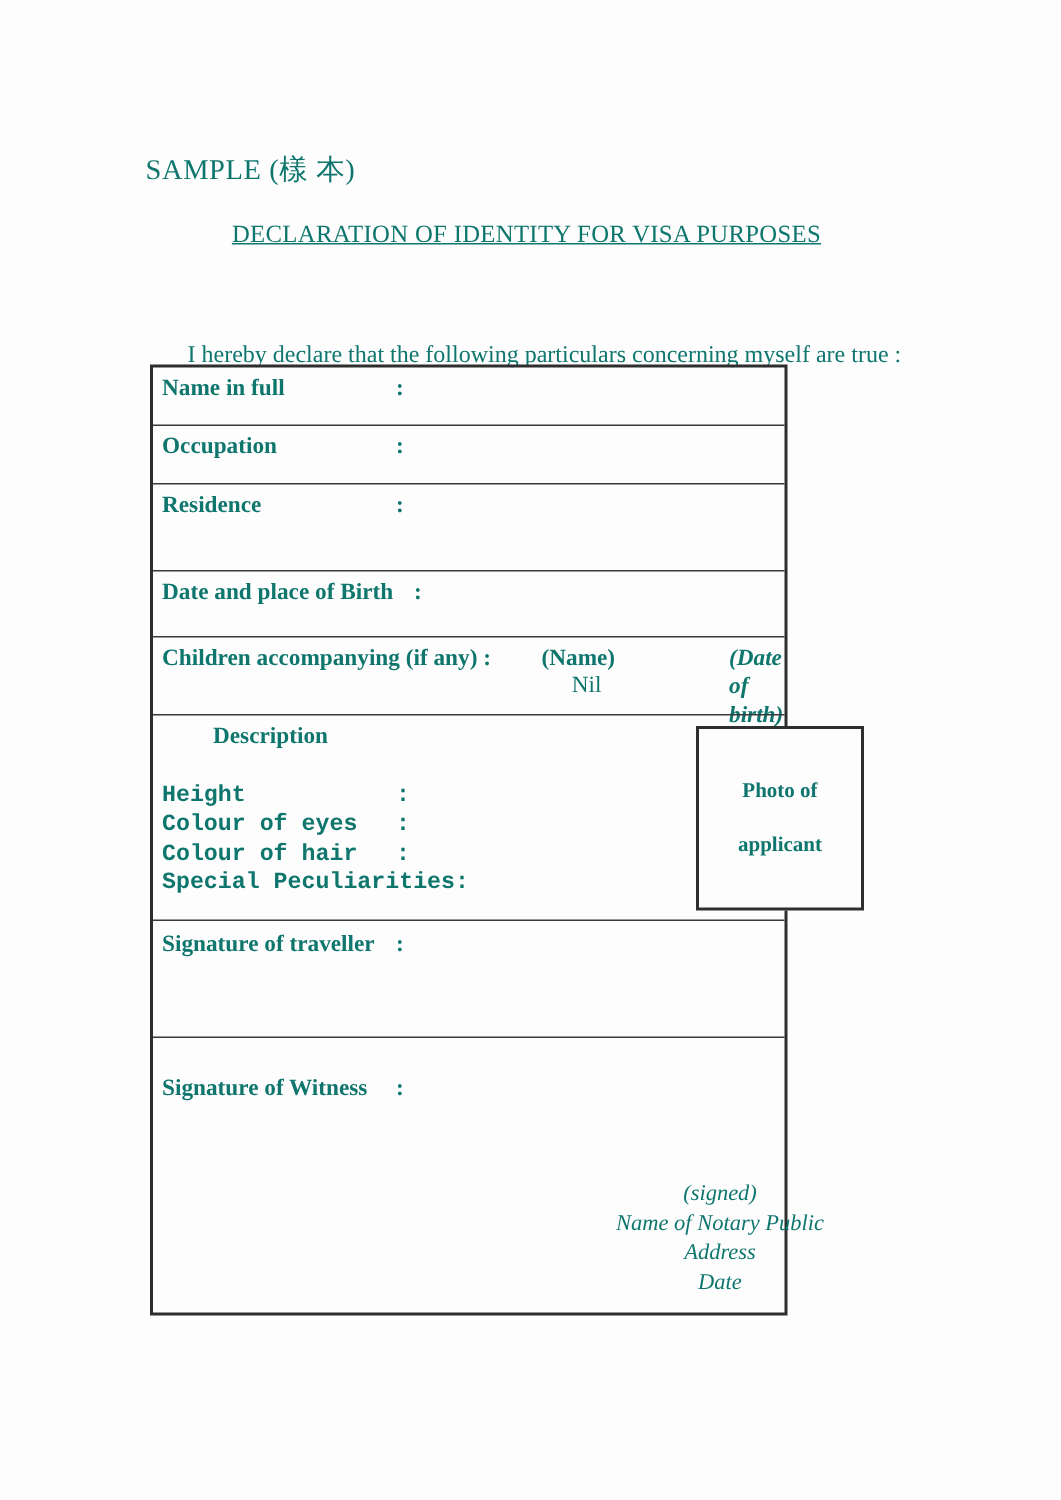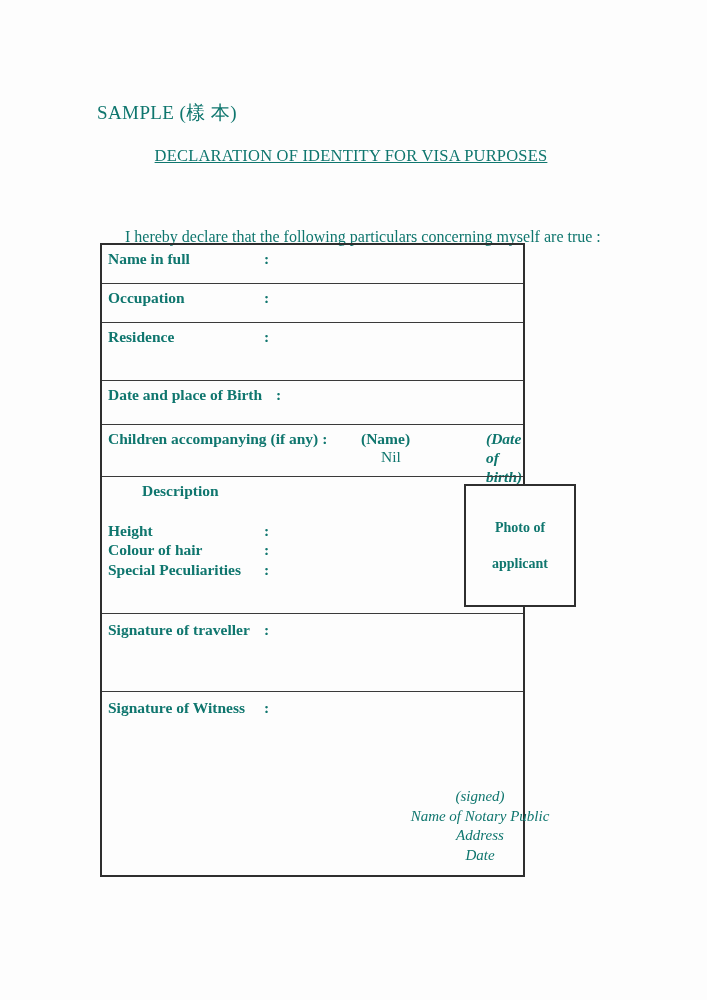--- a/index.html
+++ b/index.html
@@ -61,21 +61,21 @@
     flex: 0 0 auto;
   }
   .frow + .frow { border-top: 1.5px solid #3a3a3a; }
   .r-name       { height: 38px; }
   .r-occupation { height: 39px; }
   .r-residence  { height: 58px; }
   .r-birth      { height: 44px; }
   .r-children   { height: 52px; }
   .r-desc       { height: 137px; padding-left: 40px; }
   .r-sig-trav   { height: 78px; padding-top: 6px; }
-  .r-sig-wit    { flex: 1 1 auto; padding-top: 6px; }
+  .r-sig-wit    { flex: 1 1 auto; padding-top: 24px; }
   .flabel {
     display: inline-block;
     min-width: 156px;
     white-space: nowrap;
   }
   .fcolon { font-weight: bold; }
   .fcolon.gap { margin-left: 12px; }
   .name-col {
     position: absolute;
     left: 259px;
@@ -94,21 +94,21 @@
     width: 60px;
     text-align: center;
     font-weight: normal;
   }
   .desc-heading { display: block; }
   .desc-list {
     position: absolute;
     left: 6px;
     top: 44px;
   }
-  .desc-item { line-height: 19.3px; }
+  .desc-item { line-height: 19.3px; font-family: Liberation Mono, monospace; }
   .photo-box {
     position: absolute;
     left: 362px;
     top: 7px;
     width: 112px;
     height: 123px;
     border: 2px solid #2f2f2f;
     display: flex;
     flex-direction: column;
     align-items: center;
@@ -168,20 +168,23 @@
       <span class="nil-value">Nil</span>
     </div>
 
     <div class="frow r-desc">
       <span class="desc-heading">Description</span>
       <div class="desc-list">
         <div class="desc-item">
           <span class="flabel">Height</span><span class="fcolon">:</span>
         </div>
         <div class="desc-item">
+          <span class="flabel">Colour of eyes</span><span class="fcolon">:</span>
+        </div>
+        <div class="desc-item">
           <span class="flabel">Colour of hair</span><span class="fcolon">:</span>
         </div>
         <div class="desc-item">
           <span class="flabel">Special Peculiarities</span><span class="fcolon">:</span>
         </div>
       </div>
       <div class="photo-box">
         <span>Photo of</span>
         <span>applicant</span>
       </div>

